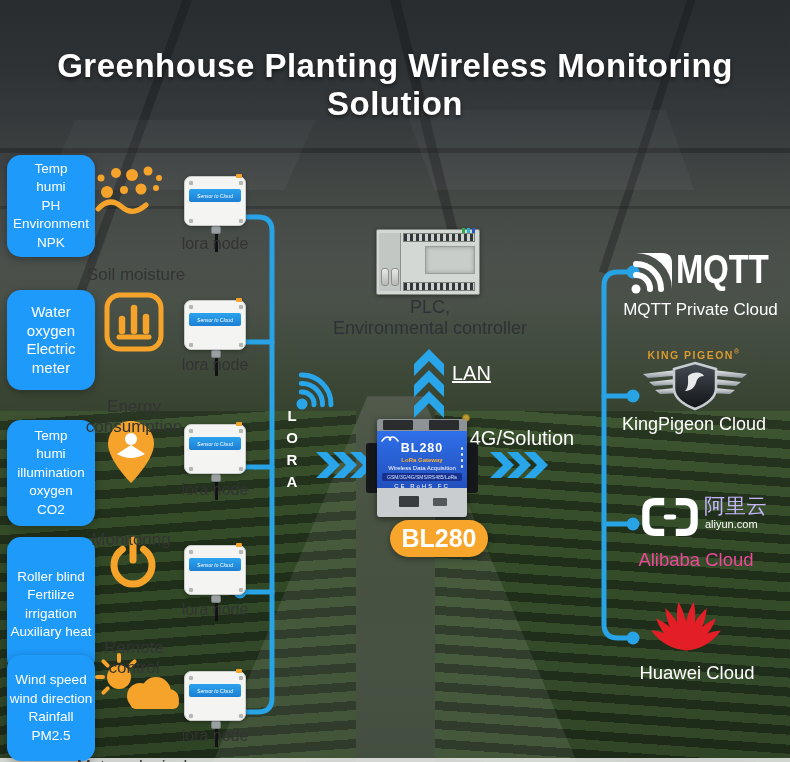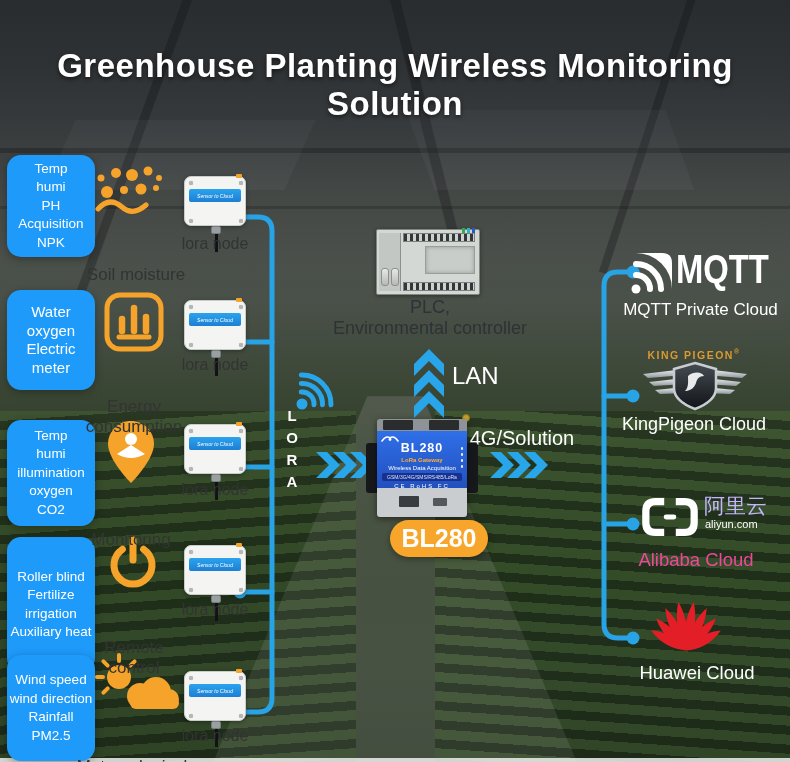--- a/index.html
+++ b/index.html
@@ -96,21 +96,21 @@
     background:linear-gradient(180deg,#e7e9e7,#b5b8b5);border:1px solid #8c8f8c;}
   .cy1{left:4px;} .cy2{left:14px;}
   .plc-panel{position:absolute;left:48px;top:16px;width:50px;height:28px;background:#c9cdc9;
     border:1px solid #9a9e9a;box-shadow:inset 0 0 4px rgba(0,0,0,.25);}
   .plc-pinG{position:absolute;right:14px;top:-2px;width:3px;height:5px;background:#35a94e;}
   .plc-pinT{position:absolute;right:9px;top:-2px;width:3px;height:5px;background:#2bb3c9;}
   .plc-pinB{position:absolute;right:4px;top:-2px;width:3px;height:5px;background:#2b58c9;}
   .plcCap{position:absolute;text-align:center;color:#2e3236;font-size:18px;}
   #plcCap1{left:330px;top:297px;width:200px;}
   #plcCap2{left:295px;top:318px;width:270px;}
-  #lanLabel{position:absolute;left:452px;top:362px;color:#fff;font-size:24px;}
+  #lanLabel{position:absolute;left:452px;top:362px;color:#fff;font-size:20px;text-decoration:underline;}
 
   
   .lora-letter{position:absolute;left:282px;width:20px;text-align:center;color:#fff;
     font-size:15px;font-weight:600;}
   #lr0{top:407px;} #lr1{top:429px;} #lr2{top:451px;} #lr3{top:473px;}
   #uplink{position:absolute;left:462px;top:427px;width:120px;text-align:center;
     color:#fff;font-size:20px;}
 
   
   #gw{position:absolute;left:366px;top:419px;width:112px;height:98px;}
@@ -229,21 +229,21 @@
         <path d="M287,390 A20.5,20.5 0 0 1 317,390"></path>
         <path d="M281,384 A29,29 0 0 1 323,384"></path>
       </g>
     </g>
   </svg>
 
   <div class="bluebox" id="box1">
     <div class="bl">Temp</div>
     <div class="bl">humi</div>
     <div class="bl">PH</div>
-    <div class="bl">Acquisition</div>
+    <div class="bl">Environment</div>
     <div class="bl">NPK</div>
   </div>
   <div class="bluebox" id="box2">
     <div class="bl">Water oxygen</div>
     <div class="bl">Electric meter</div>
   </div>
   <div class="bluebox" id="box3">
     <div class="bl">Temp</div>
     <div class="bl">humi</div>
     <div class="bl">illumination</div>

